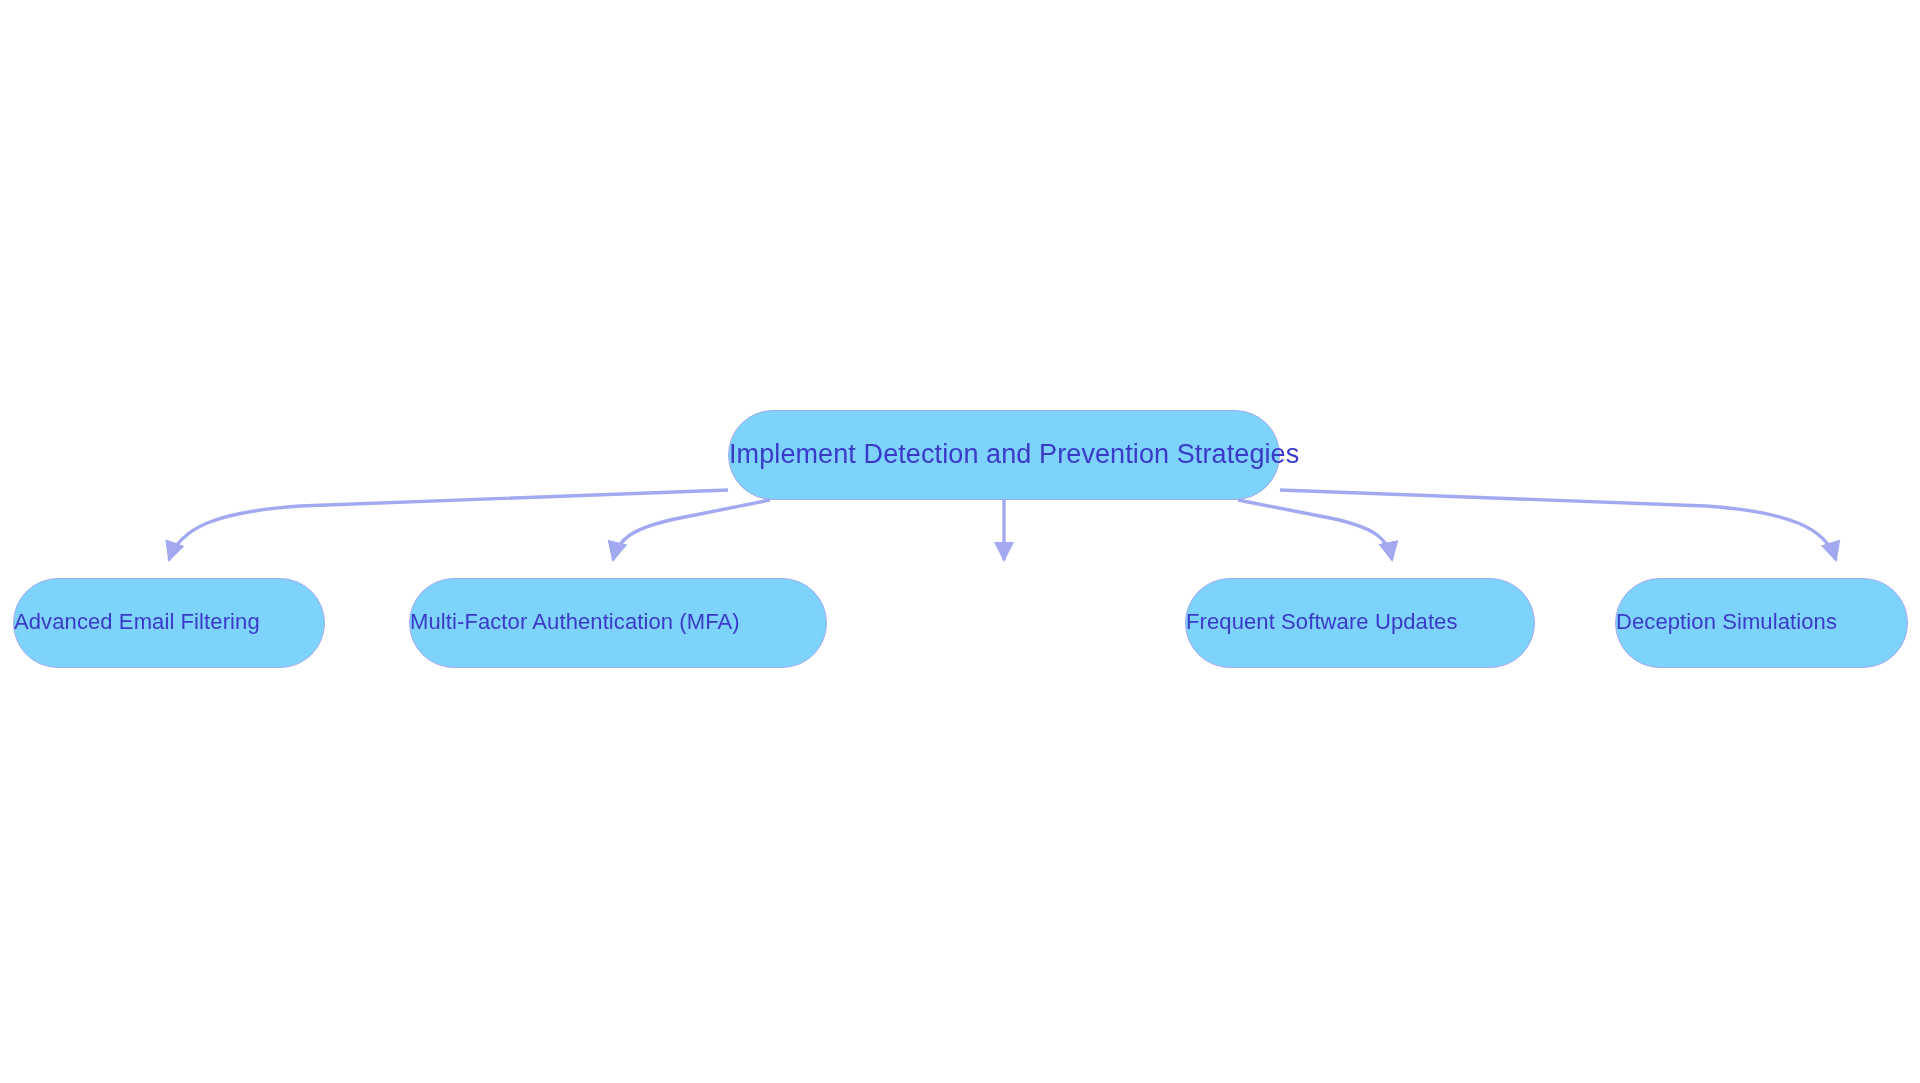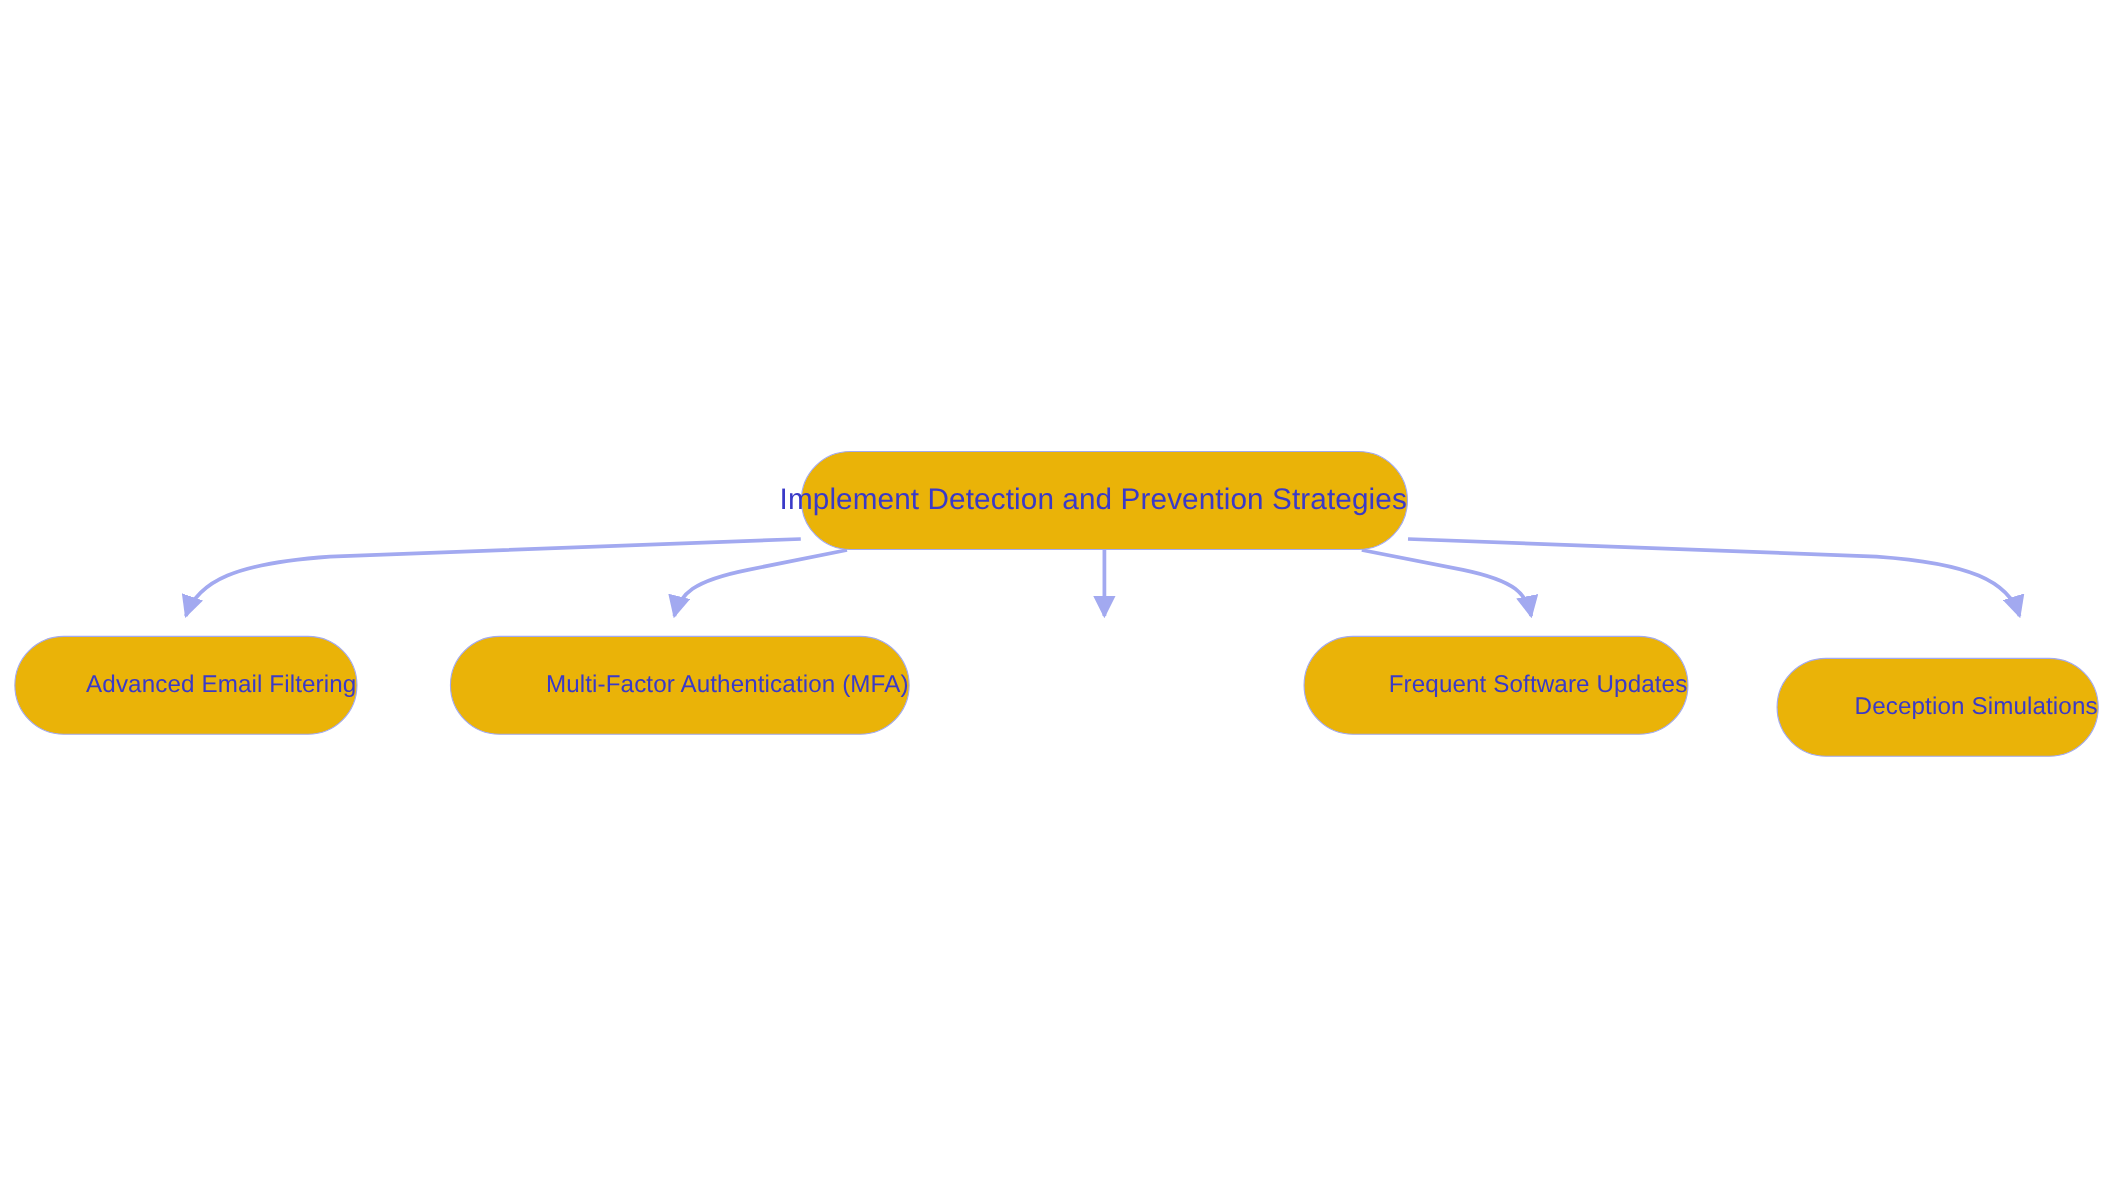--- a/index.html
+++ b/index.html
@@ -24,22 +24,22 @@
     top: 0;
     width: 1920px;
     height: 1083px;
     pointer-events: none;
   }
   .node {
     position: absolute;
     box-sizing: border-box;
     display: flex;
     align-items: center;
-    justify-content: flex-end;
-    background: #eab308;
+    justify-content: flex-start;
+    background: #7dd3fc;
     border: 1.6px solid #a2a9f0;
     border-radius: 999px;
     color: #3a3ac8;
     letter-spacing: 0.1px;
     white-space: nowrap;
     user-select: none;
   }
   .node-label {
     display: block;
     line-height: 1;
@@ -54,21 +54,21 @@
   }
   .node.leaf {
     top: 578px;
     height: 90px;
     font-size: 22px;
   }
   .node.leaf-0 { left: 13px;   width: 312px; }
   .node.leaf-1 { left: 409px;  width: 418px; }
   .node.leaf-2 { left: 905px;  width: 199px; }
   .node.leaf-3 { left: 1185px; width: 350px; }
-  .node.leaf-4 { left: 1615px; width: 293px; margin-top: 20px; }
+  .node.leaf-4 { left: 1615px; width: 293px; }
 </style>
 </head>
 <body>
 
 <div id="canvas">
 
   <svg id="edge-layer" viewBox="0 0 1920 1083" width="1920" height="1083" xmlns="http://www.w3.org/2000/svg">
     <defs>
       <marker id="arrow" viewBox="0 0 10 10" refX="9" refY="5" markerWidth="6" markerHeight="6" orient="auto-start-reverse">
         <path d="M 0 0 L 10 5 L 0 10 z" fill="#a2a9f0"></path>

